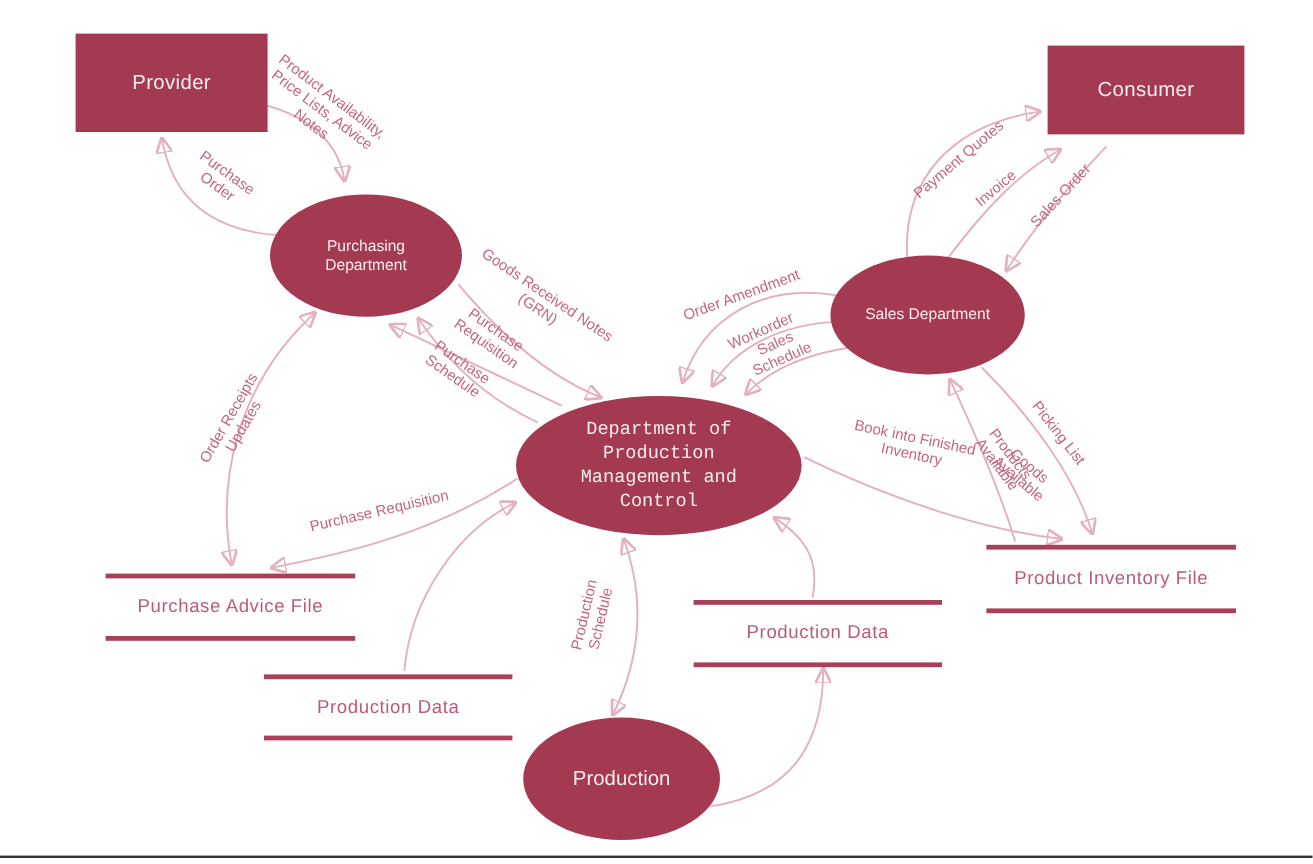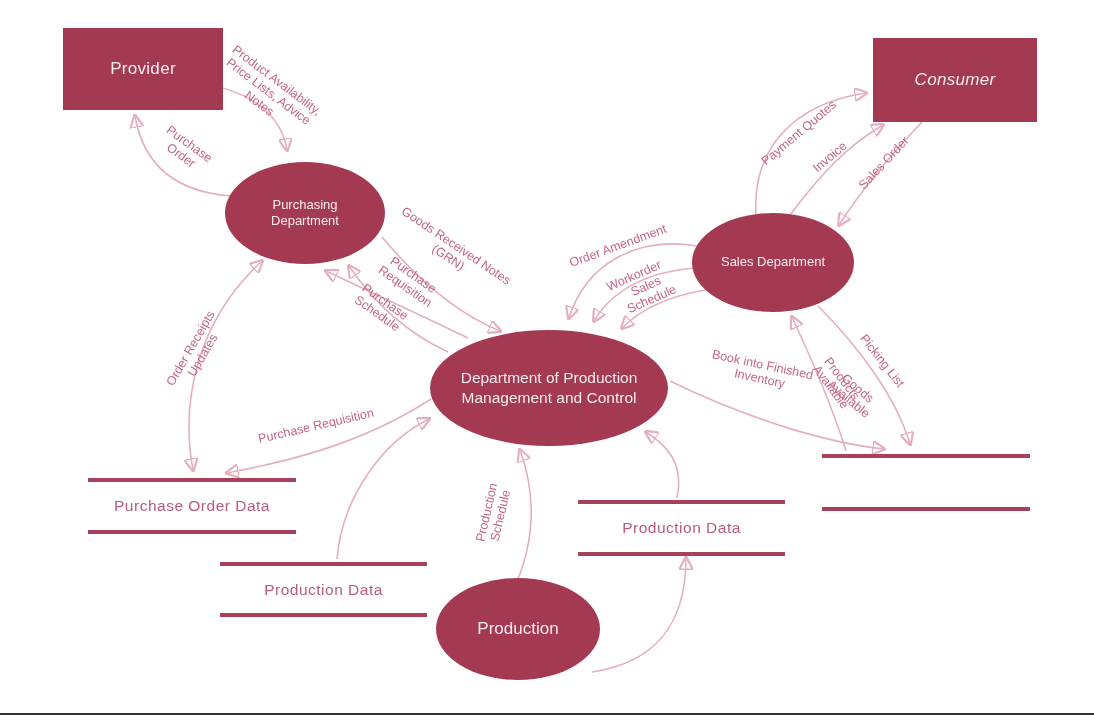--- a/index.html
+++ b/index.html
@@ -63,54 +63,55 @@
     <path d="M 790 215 C 820 175 848 145 883 125" marker-end="url(#arrow)"></path>
     <path d="M 922 122 C 888 158 860 192 839 225" marker-end="url(#arrow)"></path>
     <path d="M 670 381 C 750 420 828 443 884 449" marker-end="url(#arrow)"></path>
     <path d="M 846 451 C 832 405 812 360 792 317" marker-end="url(#arrow)"></path>
     <path d="M 818 306 C 862 350 897 400 910 444" marker-end="url(#arrow)"></path>
   </svg>
 
   <div class="node rectnode" style="left:40px;top:28px;width:160px;height:82px;margin-left:23px;">
     <span>Provider</span>
   </div>
-  <div class="node rectnode" style="left:873px;top:38px;width:164px;height:84px;font-style:italic;">
+  <div class="node rectnode" style="left:873px;top:38px;width:164px;height:74px;">
     <span>Consumer</span>
   </div>
 
   <div class="node ellipse purchasing" style="left:225px;top:162px;width:160px;height:102px;">
     <span style="width:110px;">Purchasing Department</span>
   </div>
   <div class="node ellipse sales" style="left:692px;top:213px;width:162px;height:99px;">
     <span style="width:105px;">Sales Department</span>
   </div>
-  <div class="node ellipse central" style="left:430px;top:330px;width:238px;height:116px;">
+  <div class="node ellipse central" style="left:430px;top:330px;width:238px;height:116px;font-family:Liberation Mono, monospace;">
     <span style="width:190px;">Department of Production Management and Control</span>
   </div>
-  <div class="node ellipse production" style="left:436px;top:578px;width:164px;height:102px;text-align:center;">
+  <div class="node ellipse production" style="left:436px;top:598px;width:164px;height:102px;text-align:center;">
     <span>Production</span>
   </div>
 
   <div class="store" style="left:88px;top:478px;width:208px;height:56px;">
     <div class="store-line top"></div>
-    <div class="store-label">Purchase Order Data</div>
+    <div class="store-label">Purchase Advice File</div>
     <div class="store-line bottom"></div>
   </div>
   <div class="store" style="left:220px;top:562px;width:207px;height:55px;">
     <div class="store-line top"></div>
     <div class="store-label">Production Data</div>
     <div class="store-line bottom"></div>
   </div>
   <div class="store" style="left:578px;top:500px;width:207px;height:56px;">
     <div class="store-line top"></div>
     <div class="store-label">Production Data</div>
     <div class="store-line bottom"></div>
   </div>
   <div class="store" style="left:822px;top:454px;width:208px;height:57px;">
     <div class="store-line top"></div>
+    <div class="store-label">Product Inventory File</div>
     <div class="store-line bottom"></div>
   </div>
 
   <div class="flabel" style="left:268px;top:92px;width:108px;transform:translate(-50%,-50%) rotate(37deg);">Product Availability, Price Lists, Advice Notes</div>
   <div class="flabel" style="left:185px;top:150px;width:64px;transform:translate(-50%,-50%) rotate(36deg);">Purchase Order</div>
   <div class="flabel" style="left:452px;top:252px;width:140px;transform:translate(-50%,-50%) rotate(34deg);">Goods Received Notes (GRN)</div>
   <div class="flabel" style="left:409px;top:281px;width:74px;transform:translate(-50%,-50%) rotate(35deg);">Purchase Requisition</div>
   <div class="flabel" style="left:381px;top:308px;width:66px;transform:translate(-50%,-50%) rotate(35deg);">Purchase Schedule</div>
   <div class="flabel" style="left:197px;top:352px;width:92px;transform:translate(-50%,-50%) rotate(-60deg);">Order Receipts Updates</div>
   <div class="flabel nowrap" style="left:316px;top:426px;transform:translate(-50%,-50%) rotate(-13deg);">Purchase Requisition</div>

